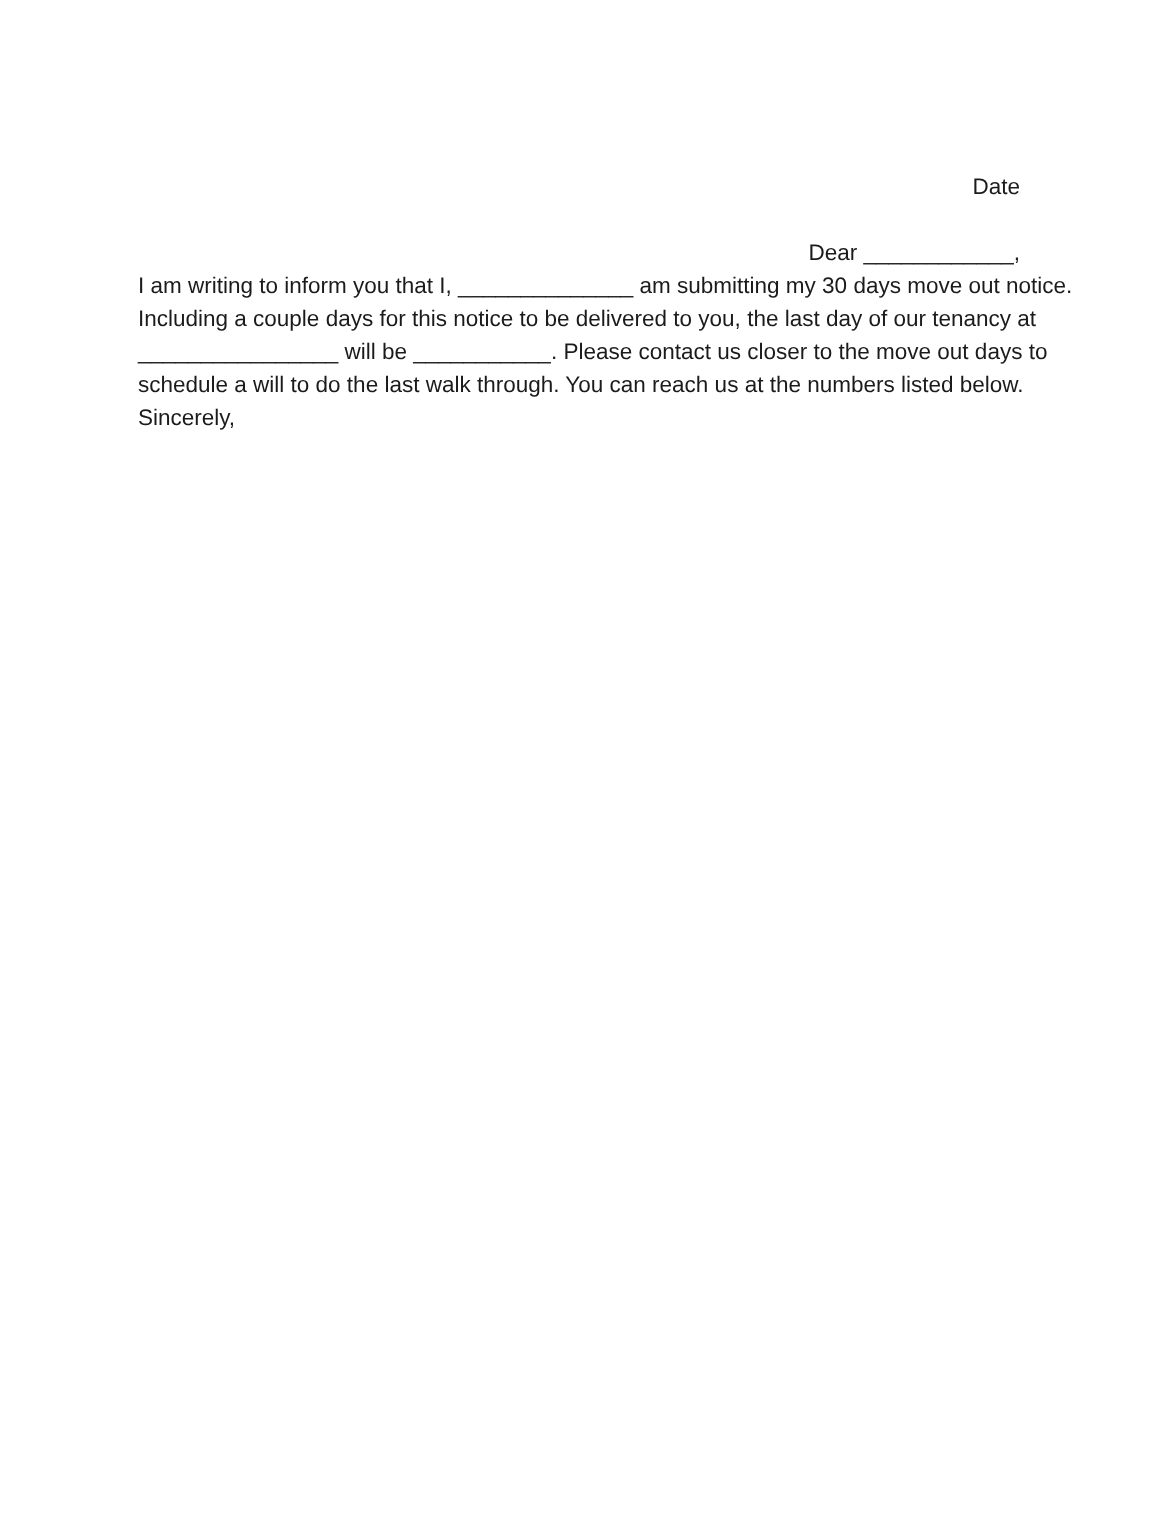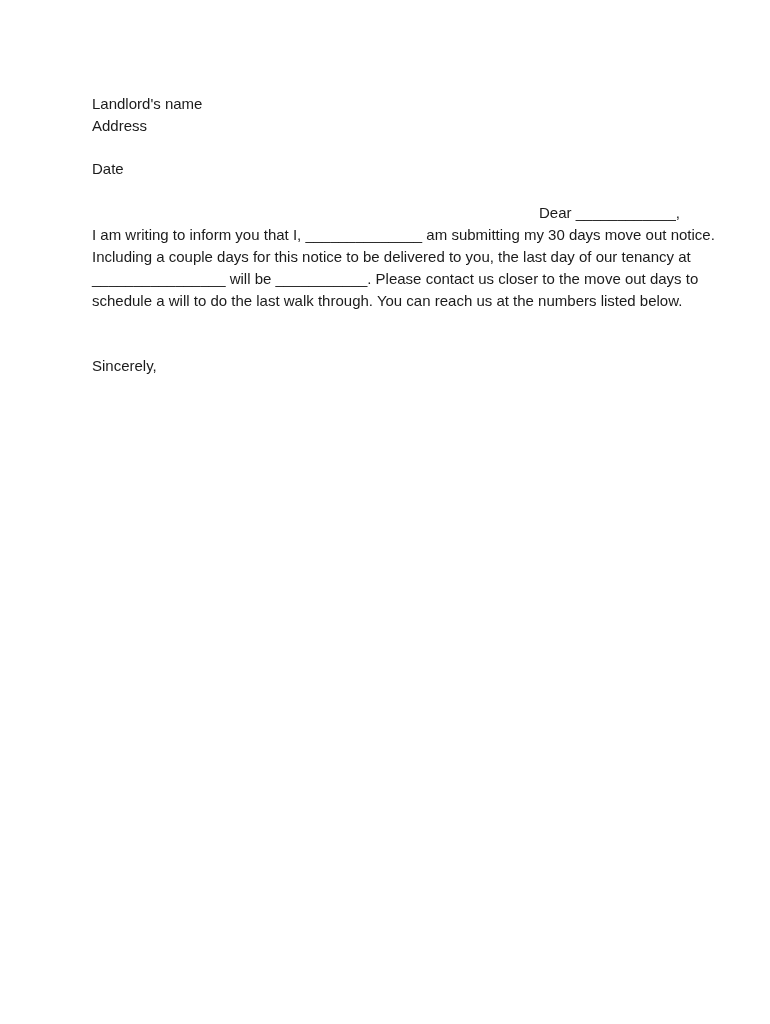--- a/index.html
+++ b/index.html
@@ -18,43 +18,38 @@
     font-size: 15px;
     line-height: 22px;
     color: #1b1b1b;
     overflow: hidden;
   }
   .recipient-block {
     text-align: left;
   }
   .date-line {
     margin-top: 21px;
-    text-align: left;
+    text-align: right;
   }
   .salutation {
     margin-top: 22px;
     text-align: right;
   }
   .body-line {
     white-space: nowrap;
     text-align: center;
   }
   .closing {
-    margin-top: 43px;
   }
 </style>
 </head>
 <body>
 
 <div class="page">
 
-  <div class="recipient-block">
-    <div>Landlord's name</div>
-    <div>Address</div>
-  </div>
 
   <div class="date-line">Date</div>
 
   <div class="salutation">Dear ____________,</div>
 
   <div class="letter-body">
     <div class="body-line">I am writing to inform you that I, ______________ am submitting my 30 days move out notice.</div>
     <div class="body-line">Including a couple days for this notice to be delivered to you, the last day of our tenancy at</div>
     <div class="body-line">________________ will be ___________. Please contact us closer to the move out days to</div>
     <div class="body-line">schedule a will to do the last walk through. You can reach us at the numbers listed below.</div>

